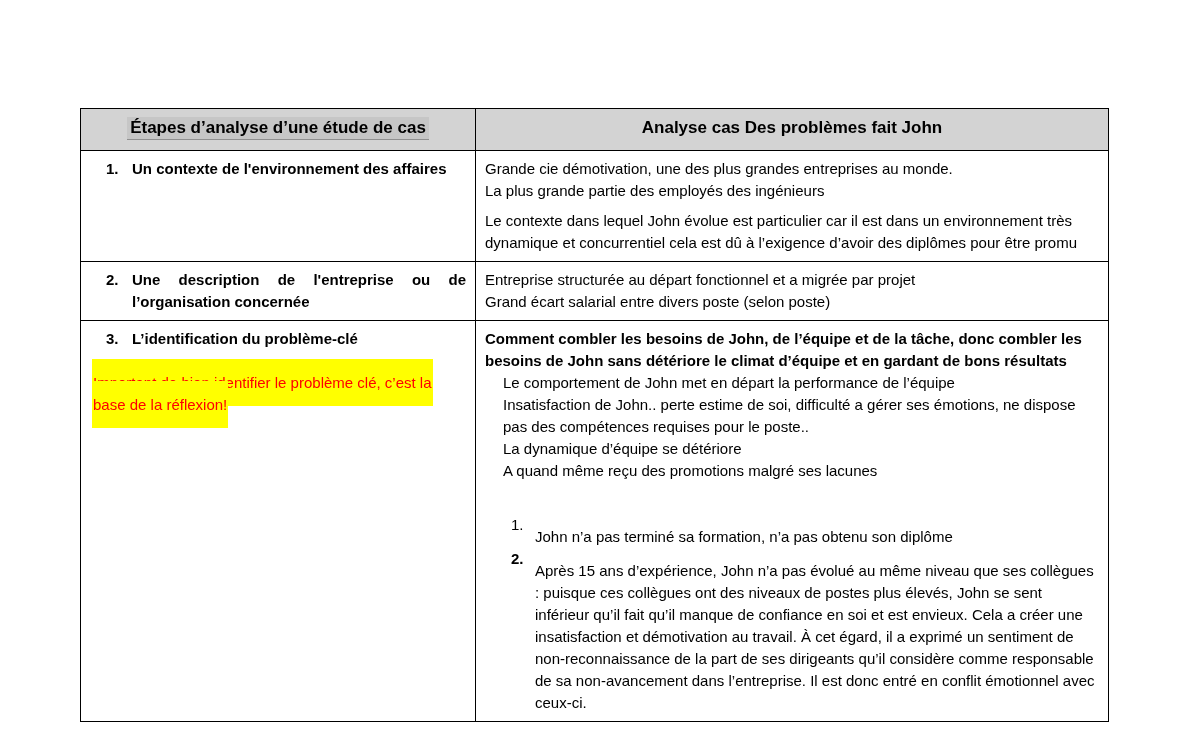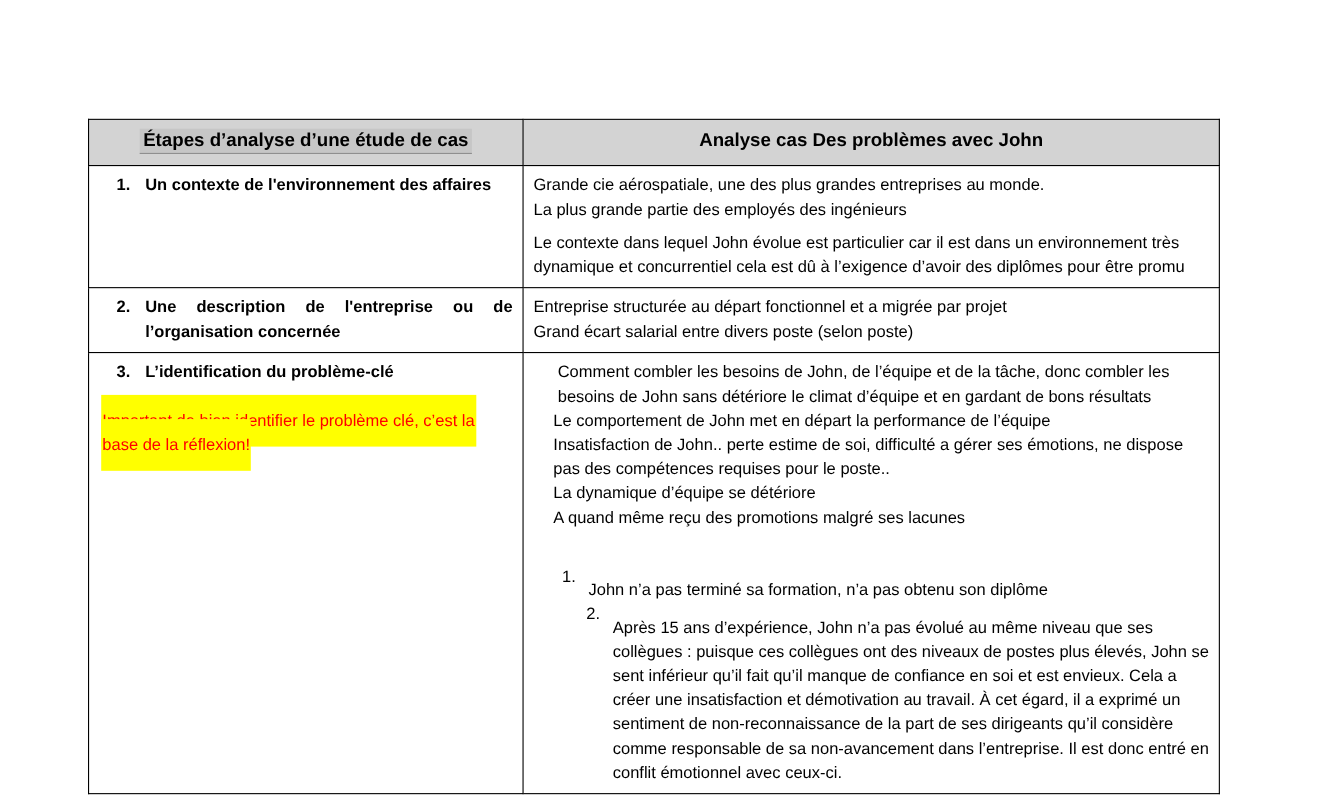--- a/index.html
+++ b/index.html
@@ -54,21 +54,21 @@
     background: var(--header-title-bg);
     border-bottom: 1px solid #8f8f8f;
     padding: 1px 3px 2px 3px;
   }
   tr.r-header { height: 42px; }
   tr.r1 { height: 105px; }
   tr.r2 { height: 50px; }
   tr.r3 { height: 300px; }
 
   p { margin: 0; }
-  .bold { font-weight: normal; margin-left: 22px; }
+  .bold { font-weight: bold; }
 
   .num-title {
     display: flex;
     font-weight: bold;
     margin-left: 16px;
   }
   .num-title .num {
     flex: none;
     width: 26px;
   }
@@ -103,35 +103,35 @@
     <colgroup>
       <col class="col-left">
       <col class="col-right">
     </colgroup>
     <thead>
       <tr class="r-header">
         <th>
           <span class="header-hl">Étapes d’analyse d’une étude de cas</span>
         </th>
         <th>
-          <span>Analyse cas Des problèmes avec John</span>
+          <span>Analyse cas Des problèmes fait John</span>
         </th>
       </tr>
     </thead>
     <tbody>
 
       <tr class="r1">
         <td>
           <div class="num-title">
             <span class="num">1.</span>
             <span class="ttl">Un contexte de l'environnement des affaires</span>
           </div>
         </td>
         <td>
-          <p>Grande cie aérospatiale, une des plus grandes entreprises au monde.</p>
+          <p>Grande cie démotivation, une des plus grandes entreprises au monde.</p>
           <p>La plus grande partie des employés des ingénieurs</p>
           <p class="gap-top">Le contexte dans lequel John évolue est particulier car il est dans un environnement très dynamique et concurrentiel cela est dû à l’exigence d’avoir des diplômes pour être promu</p>
         </td>
       </tr>
 
       <tr class="r2">
         <td>
           <div class="num-title">
             <span class="num">2.</span>
             <span class="ttl justify">Une description de l'entreprise ou de l’organisation concernée</span>

